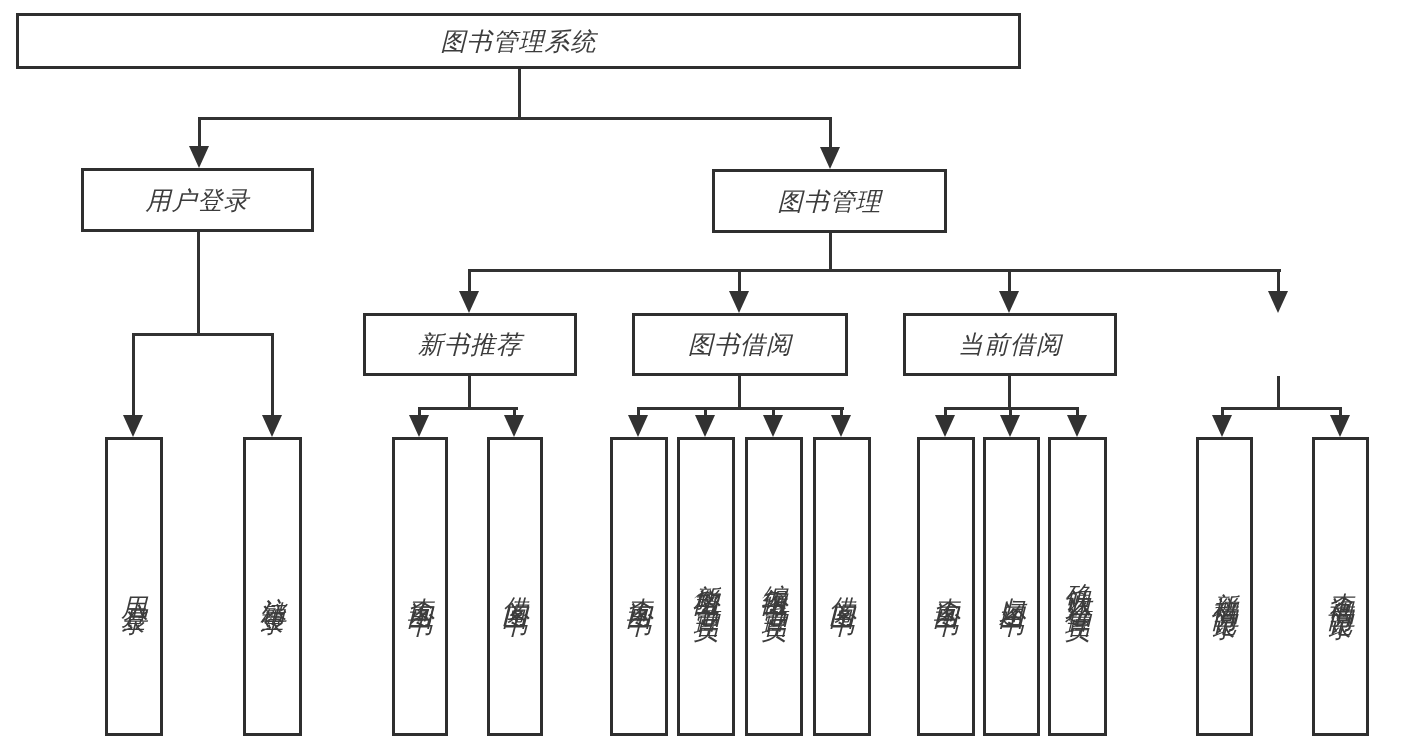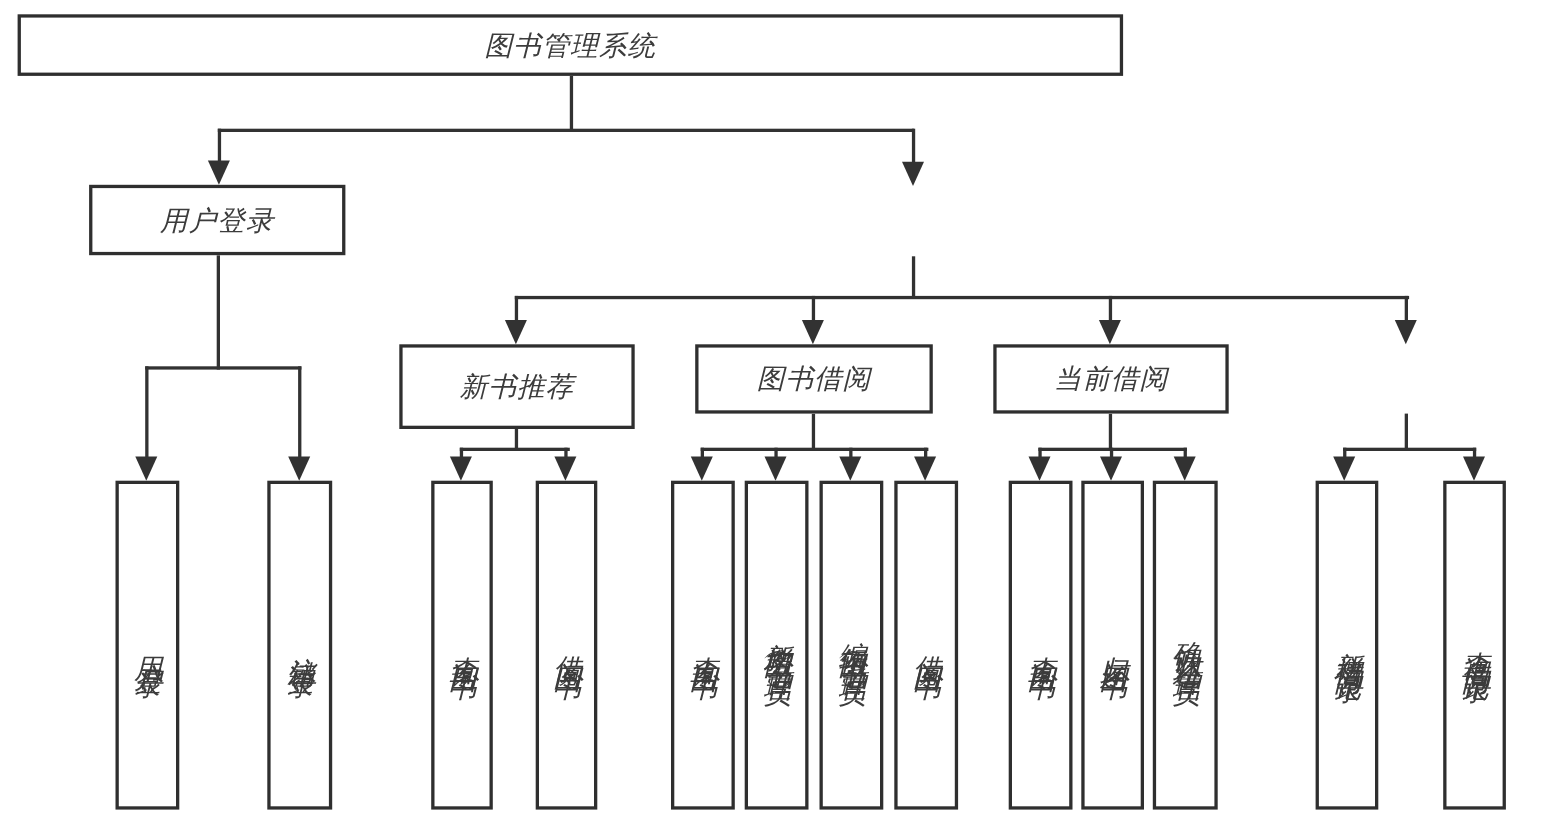--- a/index.html
+++ b/index.html
@@ -59,22 +59,25 @@
 <div class="canvas">
 
   <div class="node" style="left:16px; top:13px; width:1005px; height:56px;">
     <span class="lbl">图书管理系统</span>
   </div>
 
   <div class="node" style="left:81px; top:168px; width:233px; height:64px;">
     <span class="lbl">用户登录</span>
   </div>
 
-
-  <div class="node" style="left:363px; top:313px; width:214px; height:77px;">
+  <div class="node" style="left:712px; top:169px; width:235px; height:64px;">
+    <span class="lbl">图书管理</span>
+  </div>
+
+  <div class="node" style="left:363px; top:313px; width:214px; height:63px;">
     <span class="lbl">新书推荐</span>
   </div>
 
   <div class="node" style="left:632px; top:313px; width:216px; height:63px;justify-content:center;">
     <span class="lbl">图书借阅</span>
   </div>
 
   <div class="node" style="left:903px; top:313px; width:214px; height:63px;">
     <span class="lbl">当前借阅</span>
   </div>

